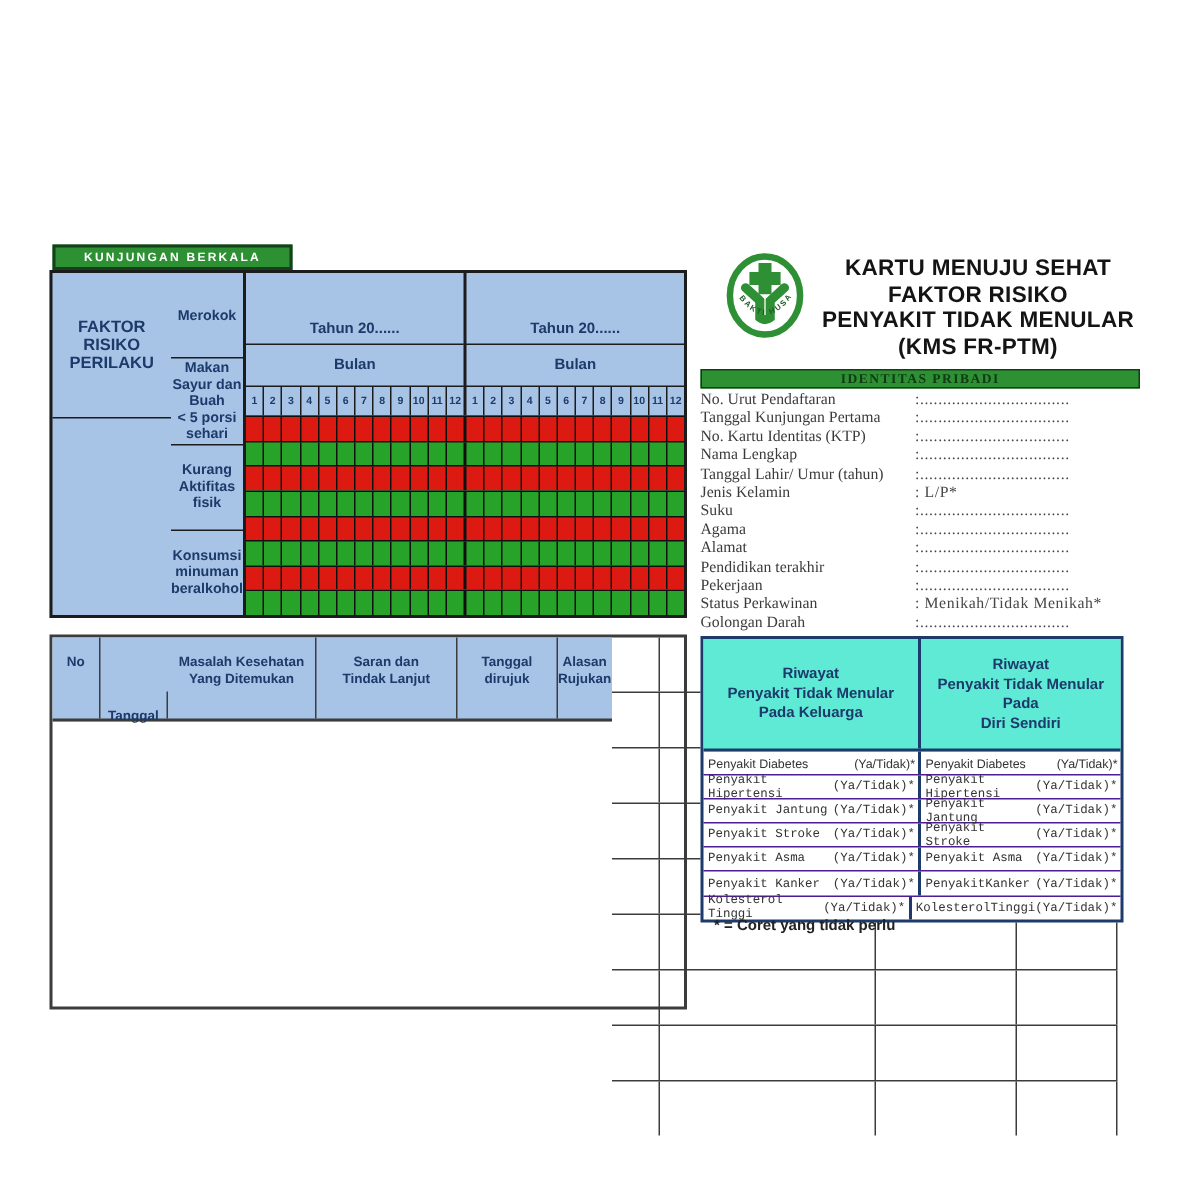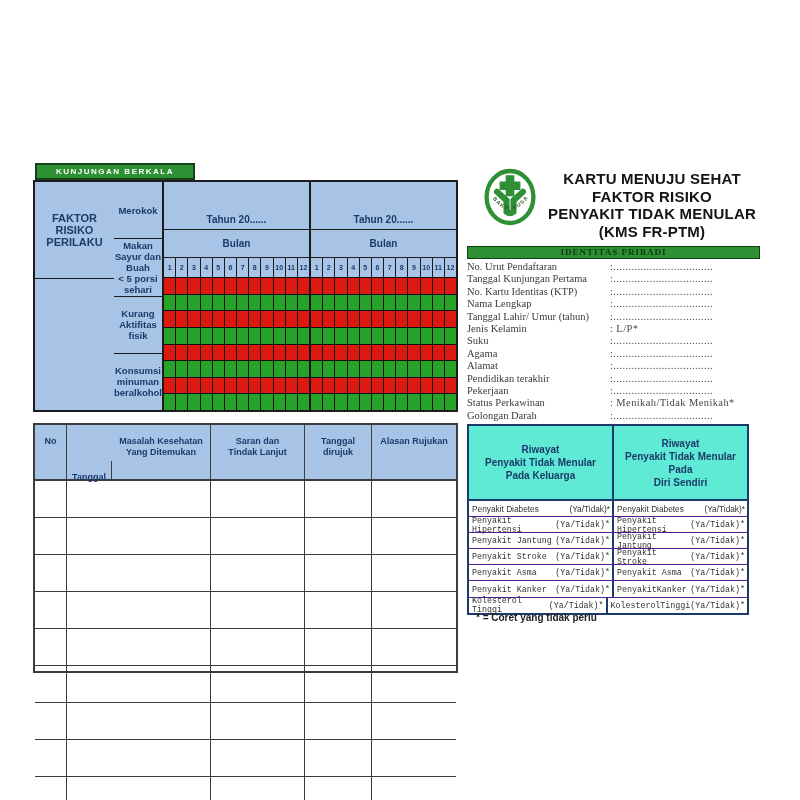--- a/index.html
+++ b/index.html
@@ -37,21 +37,21 @@
     font-size:7px;font-weight:bold;color:#1c3a6a;box-sizing:border-box;}
   .months-half .mcell:last-child{border-right:none;}
   .stripes{flex:1;display:flex;flex-direction:column;}
   .stripe{flex:1;display:flex;border-top:1px solid #101010;}
   .scell{flex:1;border-right:1px solid #101010;box-sizing:border-box;}
   .scell:nth-child(12){border-right:2px solid #101010;}
   .scell:last-child{border-right:none;}
 
   
   .log-table{position:absolute;left:33px;top:423px;width:425px;height:250px;box-sizing:border-box;
-    border:2px solid #3c3c3c;background:#fff;display:flex;flex-direction:column;}
+    border:2px solid #3c3c3c;background:#fff;display:flex;flex-direction:row;}
   .log-head{display:flex;height:56px;background:#a7c3e6;border-bottom:2px solid #3c3c3c;box-sizing:border-box;}
   .lh{box-sizing:border-box;border-right:1px solid #3c3c3c;padding-top:11px;text-align:center;
     font-weight:bold;font-size:9px;color:#1c3a6a;line-height:11px;}
   .lh:last-child{border-right:none;}
   .col-0{width:32px;}.col-1{width:45px;margin-top:36px;}.col-2{width:99px;}.col-3{width:94px;}.col-4{width:67px;}.col-5{flex:1;}
   .log-rows{flex:1;display:flex;flex-direction:column;}
   .log-row{flex:1;display:flex;border-bottom:1px solid #3c3c3c;}
   .log-row:last-child{border-bottom:none;}
   .lc{box-sizing:border-box;border-right:1px solid #3c3c3c;}
   .lc:last-child{border-right:none;}

